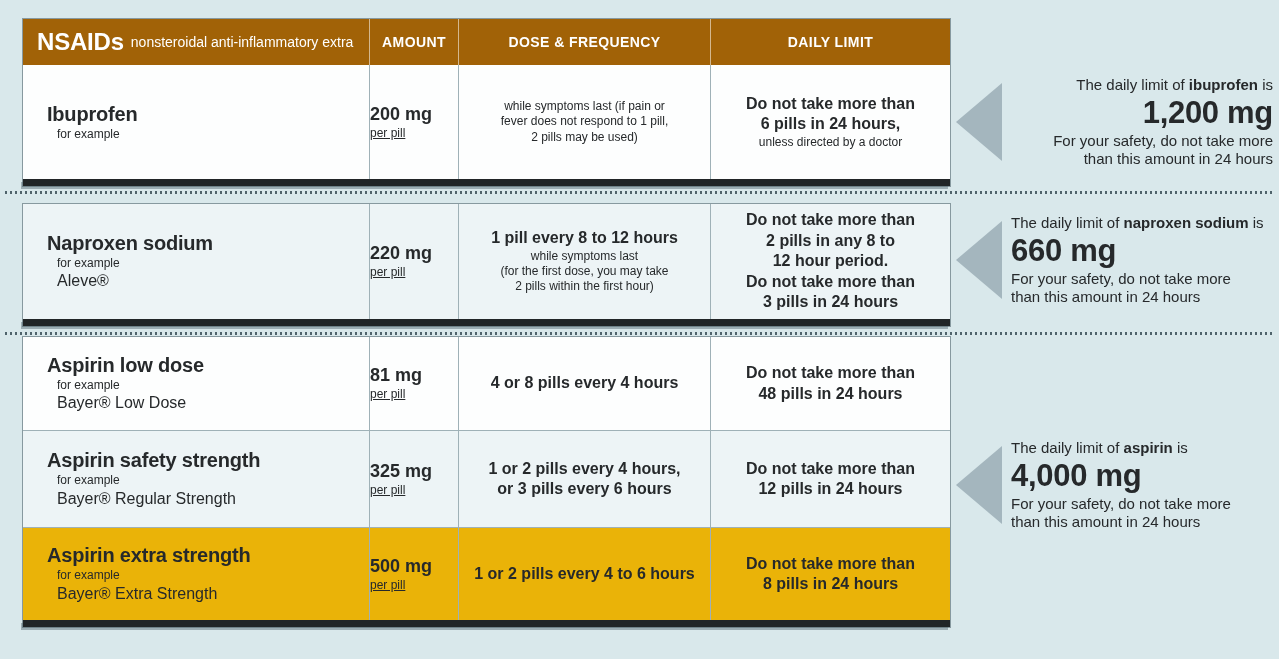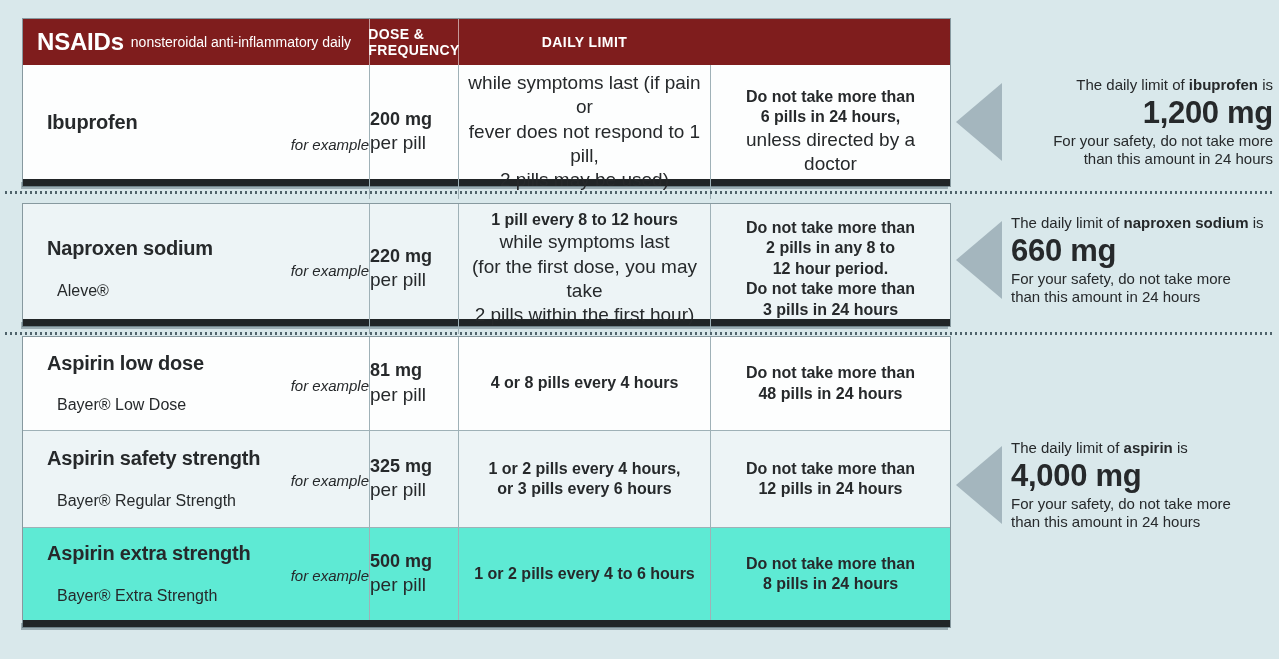--- a/index.html
+++ b/index.html
@@ -16,52 +16,52 @@
   .sect {
     position:absolute; left:22px; width:929px;
     border:1px solid #87999f;
   }
   .sect-1 { top:18px; }
   .sect-2 { top:203px; }
   .sect-3 { top:336px; }
 
   .hdr {
     display:grid; grid-template-columns:346px 89px 252px 240px;
-    height:46px; background:#7f1d1d; color:#ffffff;
+    height:46px; background:#a16207; color:#ffffff;
   }
   .hcell {
     display:flex; align-items:center; justify-content:center;
     font-weight:bold; font-size:14px; letter-spacing:.4px;
   }
   .hcell + .hcell { border-left:1px solid rgba(255,255,255,.55); }
   .h-name { justify-content:flex-start; padding-left:14px; }
   .htitle { font-size:24px; font-weight:bold; letter-spacing:-0.2px; margin-right:7px; }
   .hsub   { font-size:14px; font-weight:normal; letter-spacing:0; }
 
   .row { display:grid; grid-template-columns:346px 89px 252px 240px; }
   .row + .row { border-top:1px solid #9fb1b7; }
   .bg-white { background:#fdfefe; }
   .bg-lite  { background:#edf4f6; }
-  .bg-mid   { background:#5eead4; }
+  .bg-mid   { background:#eab308; }
 
   .cell { display:flex; flex-direction:column; justify-content:center; }
   .cell + .cell { border-left:1px solid #9fb1b7; }
 
   .c-name { padding-left:24px; }
   .drug  { font-size:20px; font-weight:bold; line-height:1.25; letter-spacing:-0.2px; }
-  .fe    { font-size:15px; font-style:italic; margin-left:10px; line-height:1.3;text-align:right; }
+  .fe    { font-size:12px; margin-left:10px; line-height:1.3; }
   .brand { font-size:16px; margin-left:10px; line-height:1.3; }
 
   .c-amt { text-align:left; }
   .amt  { font-size:18px; font-weight:bold; line-height:1.3; }
-  .unit { font-size:19px; line-height:1.3; }
+  .unit { font-size:12px; line-height:1.3;text-decoration:underline; }
 
   .c-dose, .c-lim { text-align:center; padding:6px 8px; }
   .tb { font-size:16px; font-weight:bold; line-height:1.28; white-space:pre-line; }
-  .tr { font-size:19px; line-height:1.28; white-space:pre-line; }
+  .tr { font-size:12px; line-height:1.28; white-space:pre-line; }
 
   .bar {
     height:7px; background:#212527;
     box-shadow:-2px 3px 0 rgba(84,104,112,.45);
   }
 
   
   .dots {
     position:absolute; left:5px; width:1268px; height:3px;
     background:repeating-linear-gradient(90deg,#4f636b 0 2px,transparent 2px 5px);
@@ -89,22 +89,23 @@
 </style>
 </head>
 <body>
 
 <div class="page">
 
   <div class="sect sect-1">
     <div class="hdr">
       <div class="hcell h-name">
         <span class="htitle">NSAIDs</span>
-        <span class="hsub">nonsteroidal anti-inflammatory daily</span>
-      </div>
+        <span class="hsub">nonsteroidal anti-inflammatory extra</span>
+      </div>
+      <div class="hcell">AMOUNT</div>
       <div class="hcell">DOSE &amp; FREQUENCY</div>
       <div class="hcell">DAILY LIMIT</div>
     </div>
     <div class="row bg-white" style="height:114px">
       <div class="cell c-name">
         <div class="drug">Ibuprofen</div>
         <div class="fe">for example</div>
       </div>
       <div class="cell c-amt">
         <div class="amt">200 mg</div>

